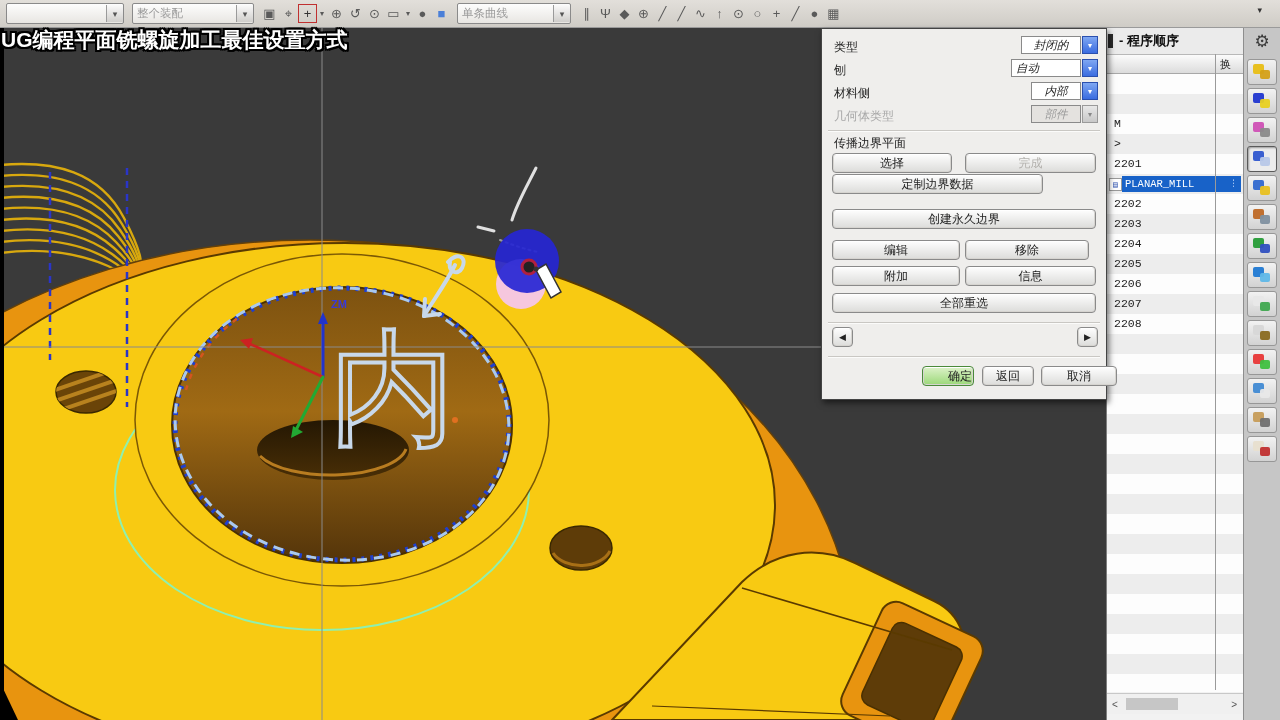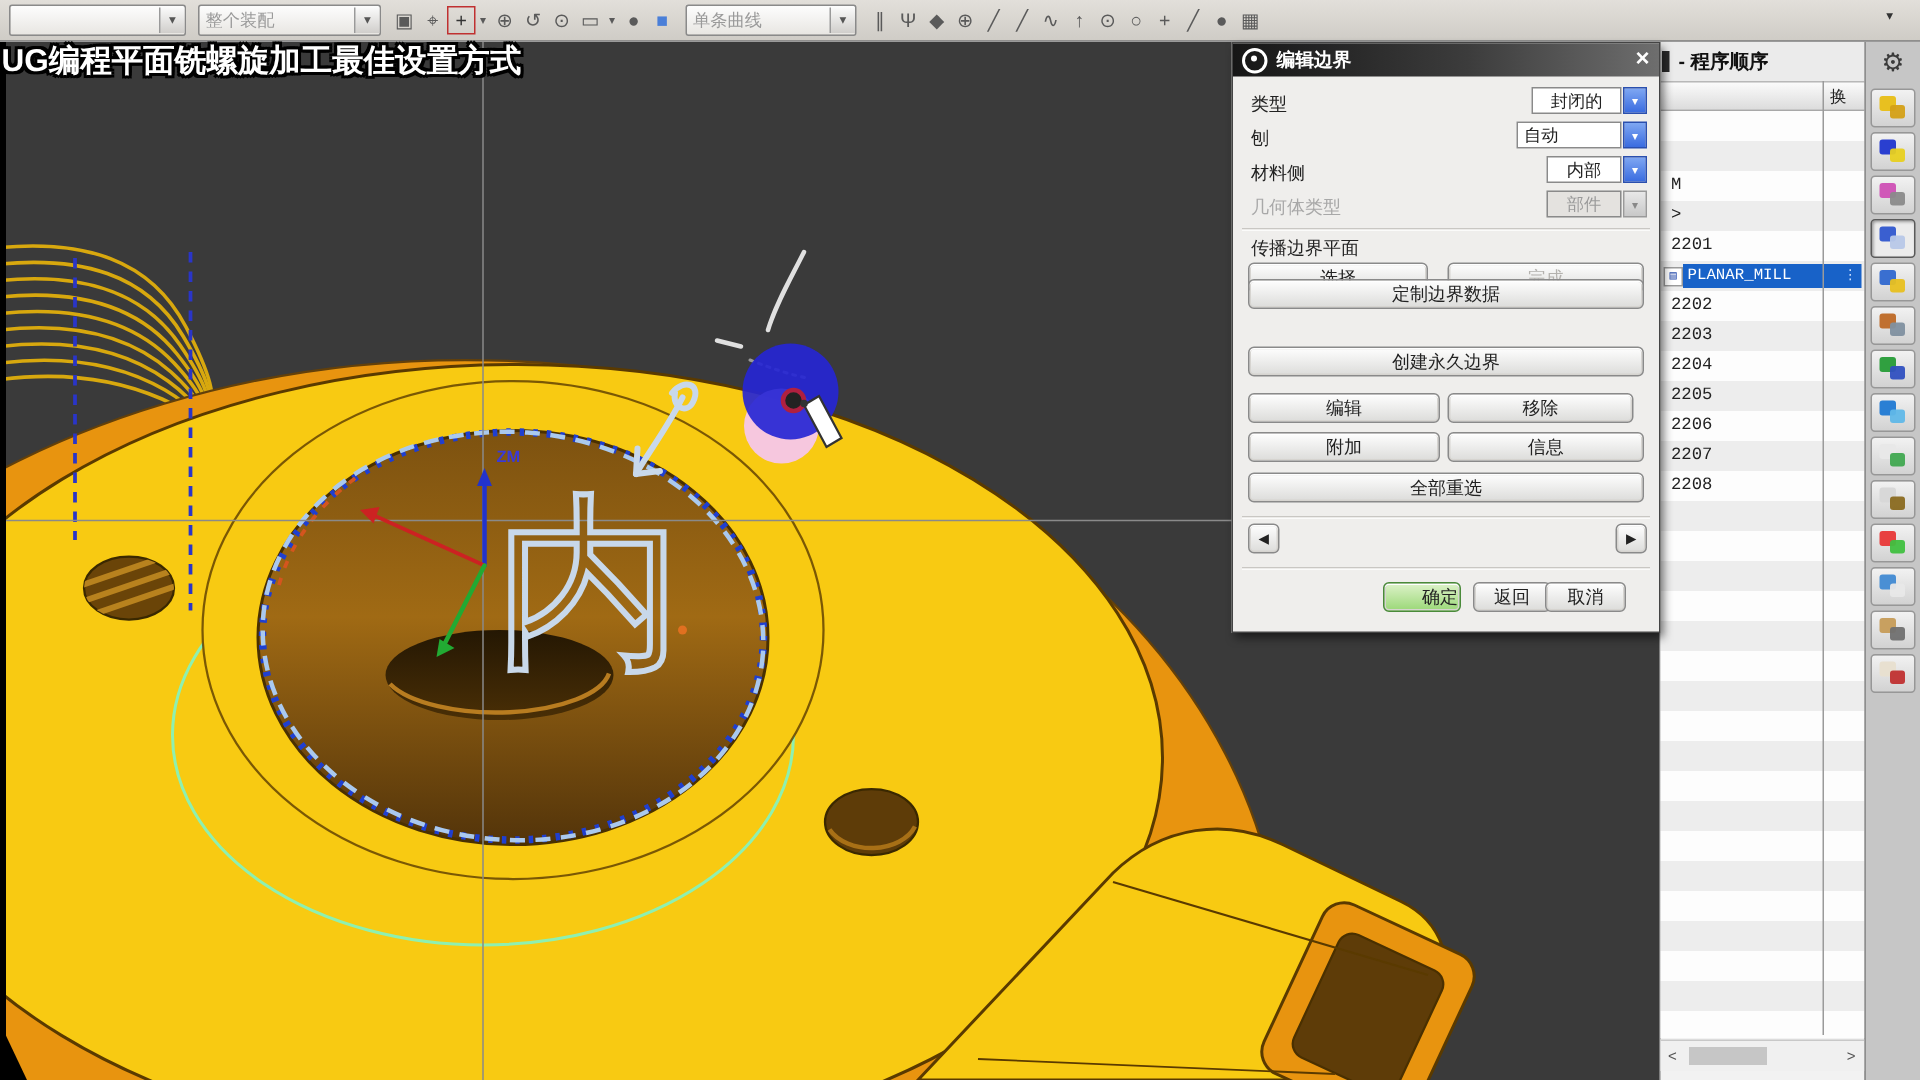--- a/index.html
+++ b/index.html
@@ -32,21 +32,21 @@
   #dlg-titlebar{height:22px;background:linear-gradient(90deg,#161616,#3c3c3c 55%,#6e6e6e);display:flex;
           align-items:center;color:#fff;}
   #dlg-gear{width:13px;height:13px;border:2px solid #fff;border-radius:50%;margin:0 6px 0 6px;position:relative;}
   #dlg-gear:after{content:"";position:absolute;left:3.5px;top:3.5px;width:4px;height:4px;background:#fff;border-radius:50%;}
   #dlg-title{flex:1;font-size:12.5px;font-weight:bold;}
   #dlg-close{width:22px;text-align:center;font-size:16px;font-weight:bold;color:#fff;cursor:default;}
   #dlg-body{position:relative;height:370px;}
   .drow{position:absolute;left:0;width:100%;height:20px;}
   .dlabel{position:absolute;left:12px;top:3px;font-size:12px;color:#222;}
   .dlabel.dis{color:#a8a8a8;}
-  .dfield{position:absolute;right:8px;top:0;height:18px;display:flex;}
+  .dfield{position:absolute;right:8px;top:0;height:18px;display:flex;font-style:italic;}
   .dbox{height:16px;border:1px solid #8a8a8a;background:#fff;font-size:11.5px;color:#222;
         display:flex;align-items:center;justify-content:center;padding:0 4px;}
   .dbox.dis{background:#e4e2df;color:#9a9a9a;}
   .ddbtn{width:16px;height:18px;background:linear-gradient(#7fa7f2,#3a6ce0);border:1px solid #2a4fae;
          color:#fff;font-size:8px;display:flex;align-items:center;justify-content:center;margin-left:1px;box-sizing:border-box;}
   .ddbtn.dis{background:linear-gradient(#e8e8e8,#c8c8c8);border-color:#9a9a9a;color:#888;}
   .dsep{position:absolute;left:6px;right:6px;height:0;border-top:1px solid #c9c7c3;border-bottom:1px solid #fbfbfa;}
   .dbtn{position:absolute;height:20px;border:1px solid #8a8a8a;border-radius:4px;box-sizing:border-box;
         background:linear-gradient(#fefefe,#dcdcda);box-shadow:inset 0 1px 0 #fff,inset 0 0 0 1px #d6d4d0;
         font-size:12px;color:#222;display:flex;align-items:center;justify-content:center;cursor:default;}
@@ -251,25 +251,20 @@
         <span class="tbi">╱</span>
         <span class="tbi">●</span>
         <span class="tbi">▦</span>
       </div>
     <span id="tbcaret">▾</span>
   </div>
 
   <div id="vtitle">UG编程平面铣螺旋加工最佳设置方式</div>
 
   <div id="dialog">
-    <div id="dlg-titlebar">
-      <span id="dlg-gear"></span>
-      <span id="dlg-title">编辑边界</span>
-      <span id="dlg-close">×</span>
-    </div>
     <div id="dlg-body">
       <div class="drow" style="top:7px">
         <span class="dlabel">类型</span>
         <span class="dfield">
             <span class="dbox" style="width:50px">封闭的</span>
             <span class="ddbtn">▾</span>
           </span>
       </div>
       <div class="drow" style="top:30px">
         <span class="dlabel">刨</span>
@@ -289,34 +284,34 @@
         <span class="dlabel dis">几何体类型</span>
         <span class="dfield">
             <span class="dbox dis" style="width:40px">部件</span>
             <span class="ddbtn dis">▾</span>
           </span>
       </div>
       <div class="dsep" style="top:101px"></div>
       <div class="dlabel" style="top:106px">传播边界平面</div>
       <div class="dbtn" style="left:10px;top:124px;width:120px">选择</div>
       <div class="dbtn dis" style="left:143px;top:124px;width:131px">完成</div>
-      <div class="dbtn" style="left:10px;top:135px;width:264px">定制边界数据</div>
+      <div class="dbtn" style="left:10px;top:145px;width:211px">定制边界数据</div>
       <div class="dbtn" style="left:10px;top:180px;width:264px">创建永久边界</div>
       <div class="dbtn" style="left:10px;top:211px;width:128px">编辑</div>
       <div class="dbtn" style="left:143px;top:211px;width:124px">移除</div>
       <div class="dbtn" style="left:10px;top:237px;width:128px">附加</div>
       <div class="dbtn" style="left:143px;top:237px;width:131px">信息</div>
       <div class="dbtn" style="left:10px;top:264px;width:264px">全部重选</div>
       <div class="dsep" style="top:293px"></div>
       <div class="dbtn arrowbtn" style="left:10px;top:298px;font-size:9px">◀</div>
       <div class="dbtn arrowbtn" style="right:8px;top:298px;font-size:9px">▶</div>
       <div class="dsep" style="top:327px"></div>
       <div class="dbtn green" style="left:100px;top:337px;width:52px">确定</div>
       <div class="dbtn" style="left:160px;top:337px;width:52px">返回</div>
-      <div class="dbtn" style="left:208px;top:337px;width:54px">取消</div>
+      <div class="dbtn" style="left:219px;top:337px;width:76px">取消</div>
     </div>
   </div>
 
   <div id="panel">
     <div id="panel-header">
       <span id="panel-clip"></span>
       <span>- 程序顺序</span>
     </div>
     <div id="panel-colhead">
       <span id="colhead-change">换</span>

